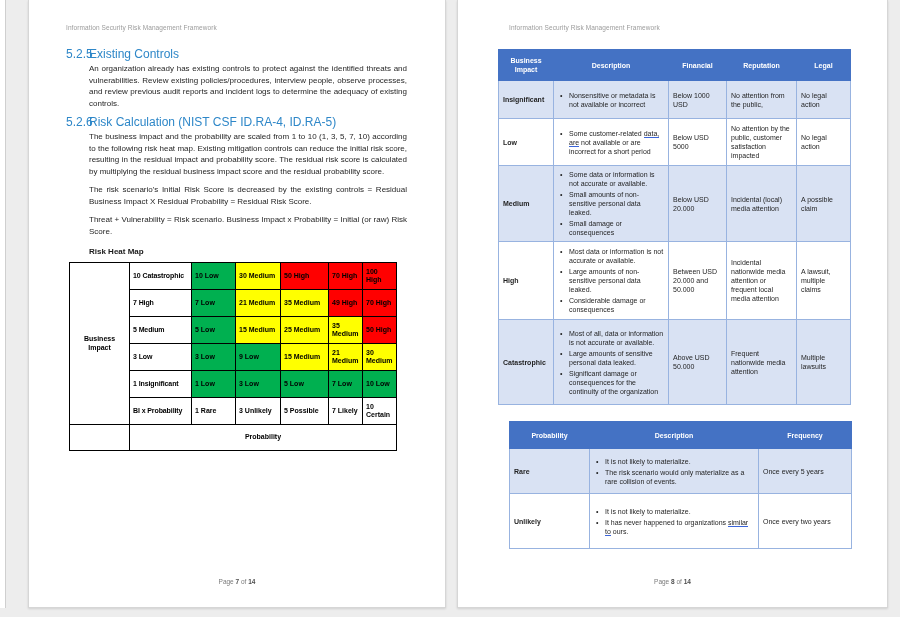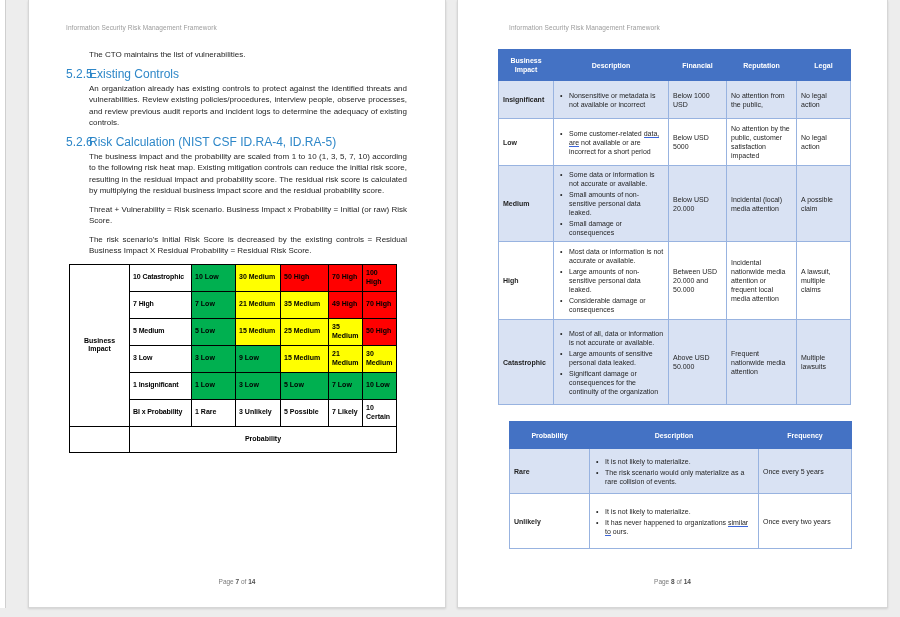--- a/index.html
+++ b/index.html
@@ -59,33 +59,33 @@
   .page-footer b{color:#4d4d4d}
 </style>
 </head>
 <body>
 
 <div class="prev-edge"></div>
 
 <div class="page page7">
   <div class="doc-header">Information Security Risk Management Framework</div>
   <div class="body7">
-    <p class="para">The CTO maintains the list of vulnerabilities.</p>
     <div class="sec">
       <span class="secnum">5.2.5</span>
       <span class="sectitle">Existing Controls</span>
     </div>
     <p class="para">An organization already has existing controls to protect against the identified threats and vulnerabilities. Review existing policies/procedures, interview people, observe processes, and review previous audit reports and incident logs to determine the adequacy of existing controls.</p>
     <div class="sec">
       <span class="secnum">5.2.6</span>
       <span class="sectitle">Risk Calculation (NIST CSF ID.RA-4, ID.RA-5)</span>
     </div>
     <p class="para">The business impact and the probability are scaled from 1 to 10 (1, 3, 5, 7, 10) according to the following risk heat map. Existing mitigation controls can reduce the initial risk score, resulting in the residual impact and probability score. The residual risk score is calculated by multiplying the residual business impact score and the residual probability score.</p>
+    <p class="para">The risk scenario's Initial Risk Score is decreased by the existing controls = Residual Business Impact X Residual Probability = Residual Risk Score.</p>
     <p class="para">Threat + Vulnerability = Risk scenario. Business Impact x Probability = Initial (or raw) Risk Score.</p>
-    <p class="para">The risk scenario's Initial Risk Score is decreased by the existing controls = Residual Business Impact X Residual Probability = Residual Risk Score.</p>
+    <div class="hm-title">Risk Heat Map</div>
     <table class="heatmap">
       <colgroup>
         <col style="width:60px">
           <col style="width:62px">
           <col style="width:44px">
           <col style="width:45px">
           <col style="width:48px">
           <col style="width:34px">
           <col style="width:34px">
       </colgroup>

